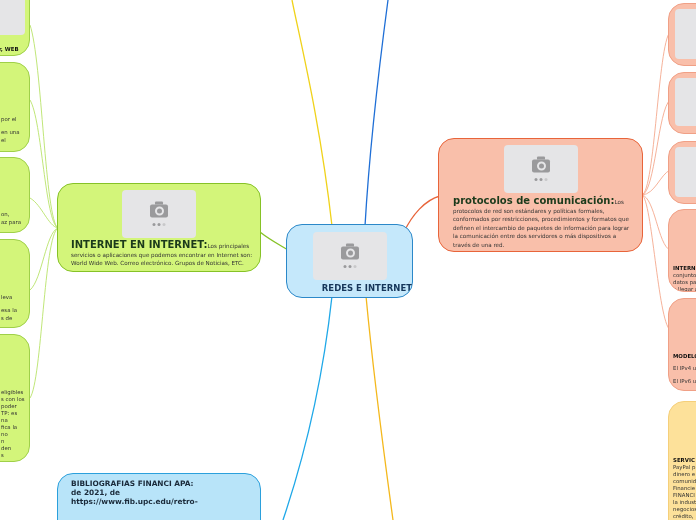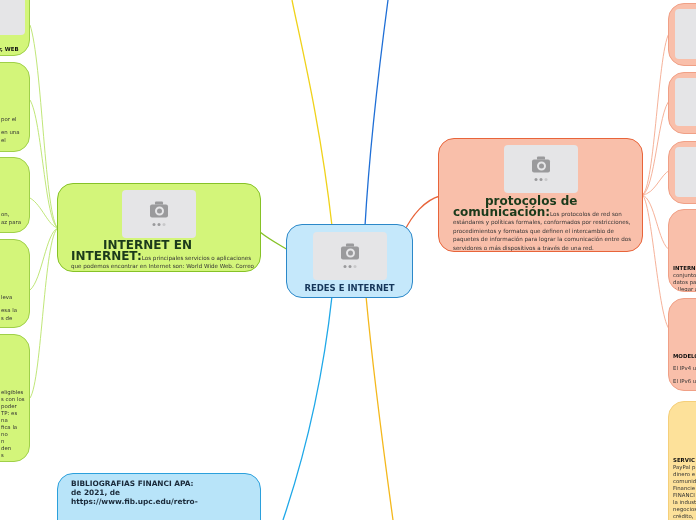--- a/index.html
+++ b/index.html
@@ -7,21 +7,21 @@
   svg.links { position:absolute; left:0; top:0; width:696px; height:520px; pointer-events:none; }
   .node { position:absolute; box-sizing:border-box; border-radius:16px; overflow:hidden; }
   .img-ph { position:absolute; background:#e5e5e7; border-radius:4px; }
   .img-ph .cam { position:absolute; left:50%; top:44%; transform:translate(-50%,-50%); width:18px; height:13px; background:#9a9a9c; border-radius:2px; }
   .img-ph .cam::before { content:""; position:absolute; left:5px; top:-3px; width:8px; height:3px; background:#9a9a9c; border-radius:1px 1px 0 0; }
   .img-ph .cam::after { content:""; position:absolute; left:5px; top:2px; width:5px; height:5px; border:2px solid #e5e5e7; border-radius:50%; }
   .img-ph .dots { position:absolute; left:50%; top:68%; transform:translateX(-50%); display:flex; gap:2px; }
   .img-ph .dots span { width:3px; height:3px; border-radius:50%; background:#9a9a9c; }
   .img-ph .dots span:last-child { background:#c8c8ca; }
   .txt { position:absolute; font-size:5.6px; line-height:8.5px; color:#333; }
-  .txt b { font-size:12px; color:#1b3a1b; font-family:"DejaVu Sans", sans-serif; font-weight:bold;margin-left:32px; }
+  .txt b { font-size:10px; color:#1b3a1b; font-family:"DejaVu Sans", sans-serif; font-weight:bold; }
   .central-title { position:absolute; left:0; right:0; text-align:center; font-weight:bold; font-size:8.5px; color:#16365a; }
   .bib { font-family:"DejaVu Sans", sans-serif; font-weight:bold; font-size:7.4px; line-height:8.8px; color:#1a2a3a; }
   .frag { position:absolute; font-size:5.4px; line-height:7.8px; color:#333; white-space:pre; }
   .frag.bold { font-weight:bold; color:#111; }
 </style>
 </head>
 <body>
 
 <svg class="links" viewBox="0 0 696 520">
 
@@ -96,21 +96,21 @@
 
 <div class="node" style="left:286px;top:224px;width:127px;height:74px;background:#c5e8fb;border:1.2px solid #2b88c9;">
   <div class="img-ph" style="left:26px;top:7px;width:74px;height:48px;">
     <div class="cam"></div>
     <div class="dots">
         <span></span>
         <span></span>
         <span></span>
       </div>
   </div>
-  <div class="central-title" style="top:58px;">REDES E INTERNET</div>
+  <div class="central-title" style="top:58px;text-align:right;">REDES E INTERNET</div>
 </div>
 
 <div class="node" style="left:438px;top:138px;width:205px;height:114px;background:#f9bfaa;border:1.2px solid #e8643a;">
   <div class="img-ph" style="left:65px;top:6px;width:74px;height:48px;">
     <div class="cam"></div>
     <div class="dots">
         <span></span>
         <span></span>
         <span></span>
       </div>

